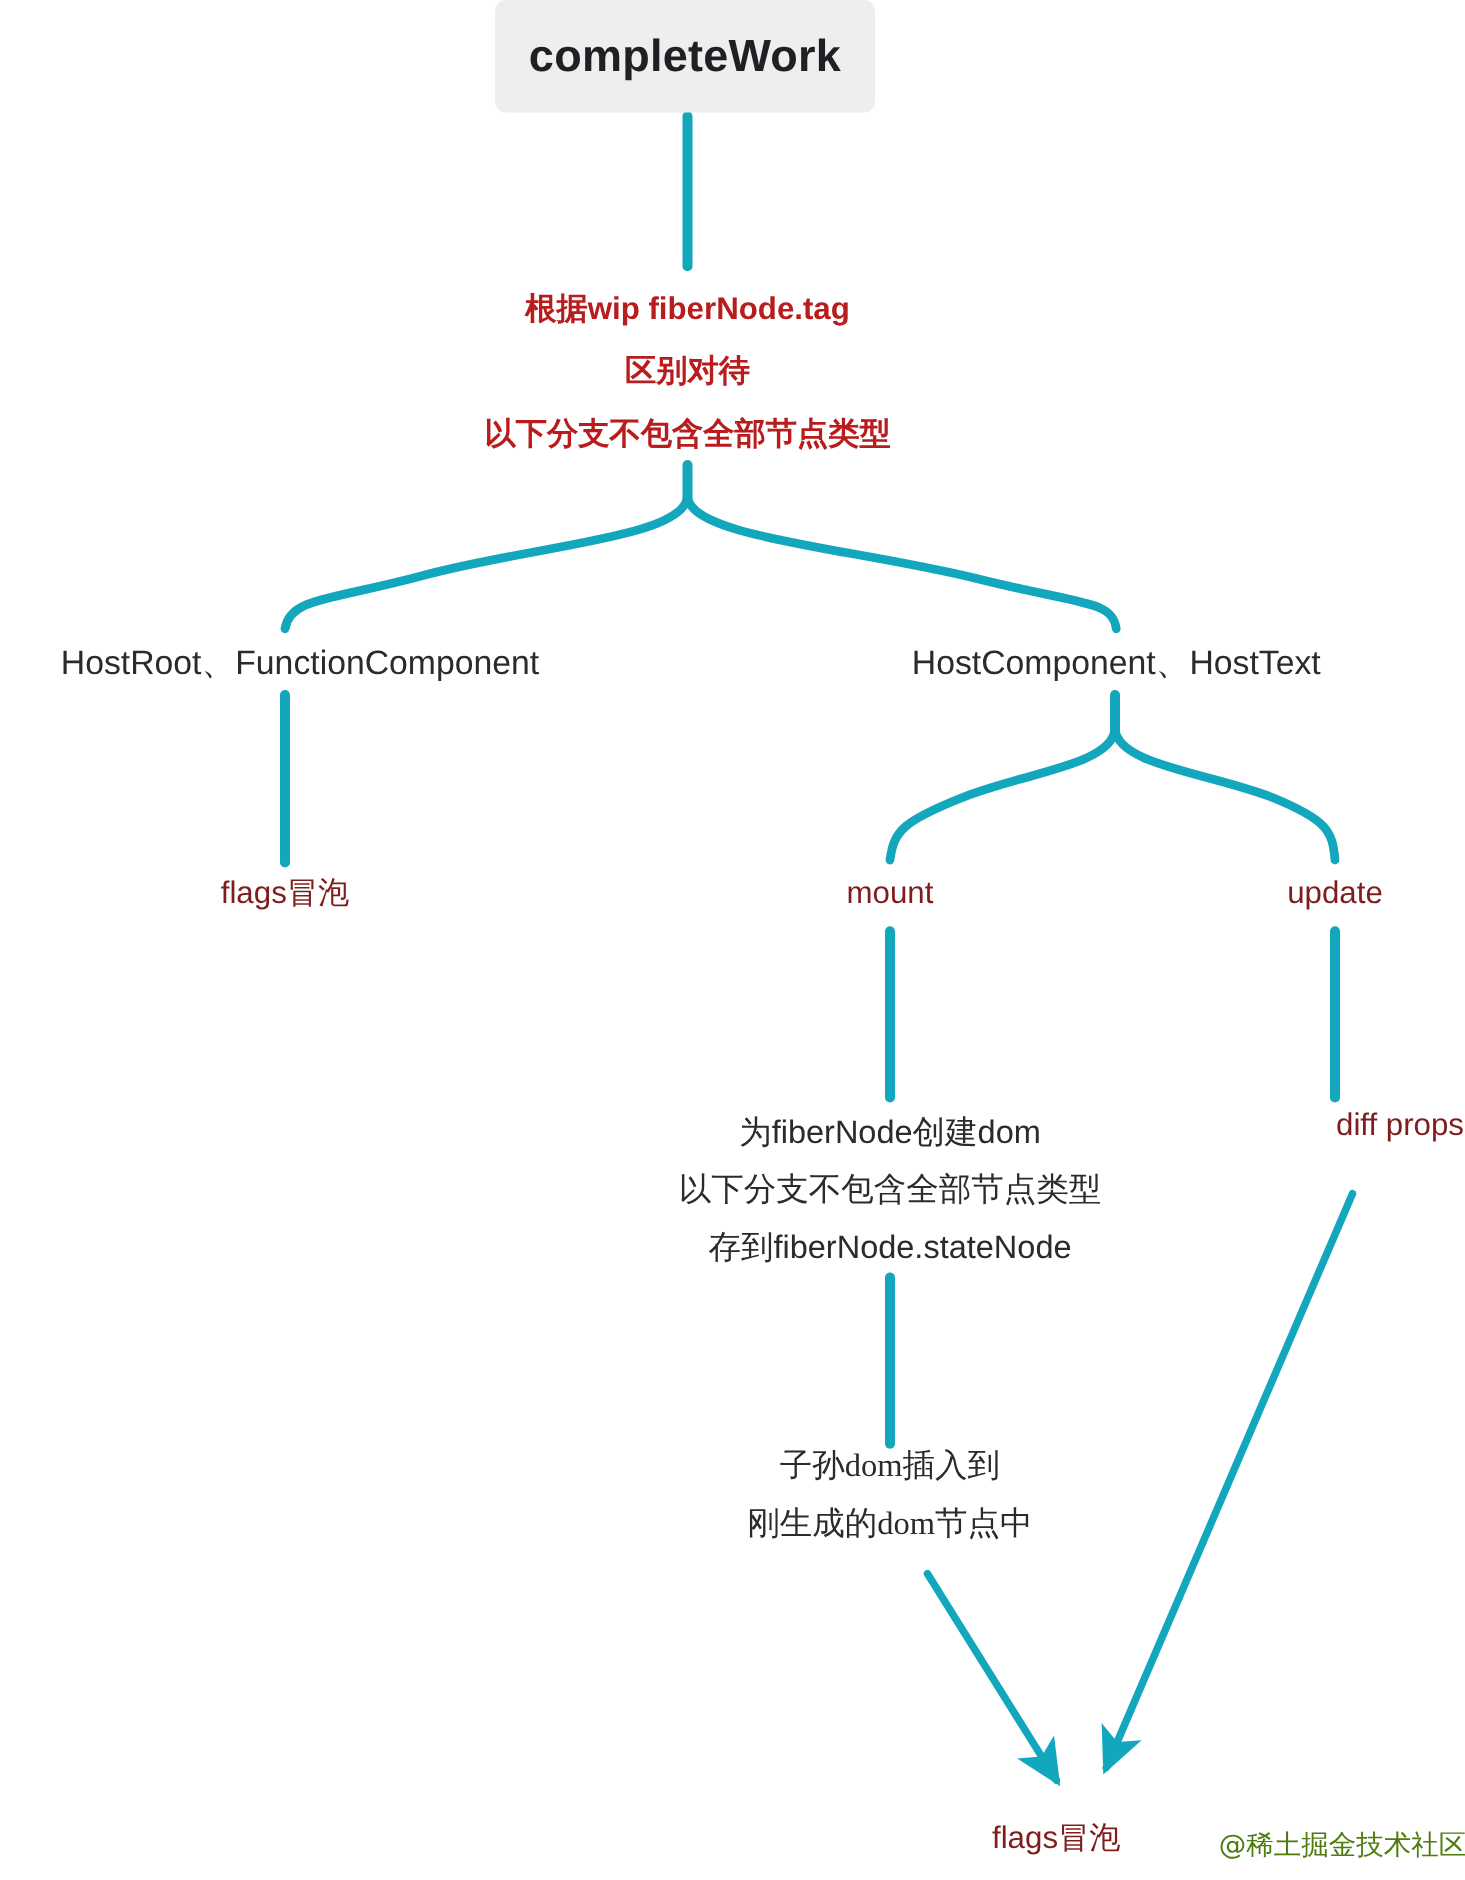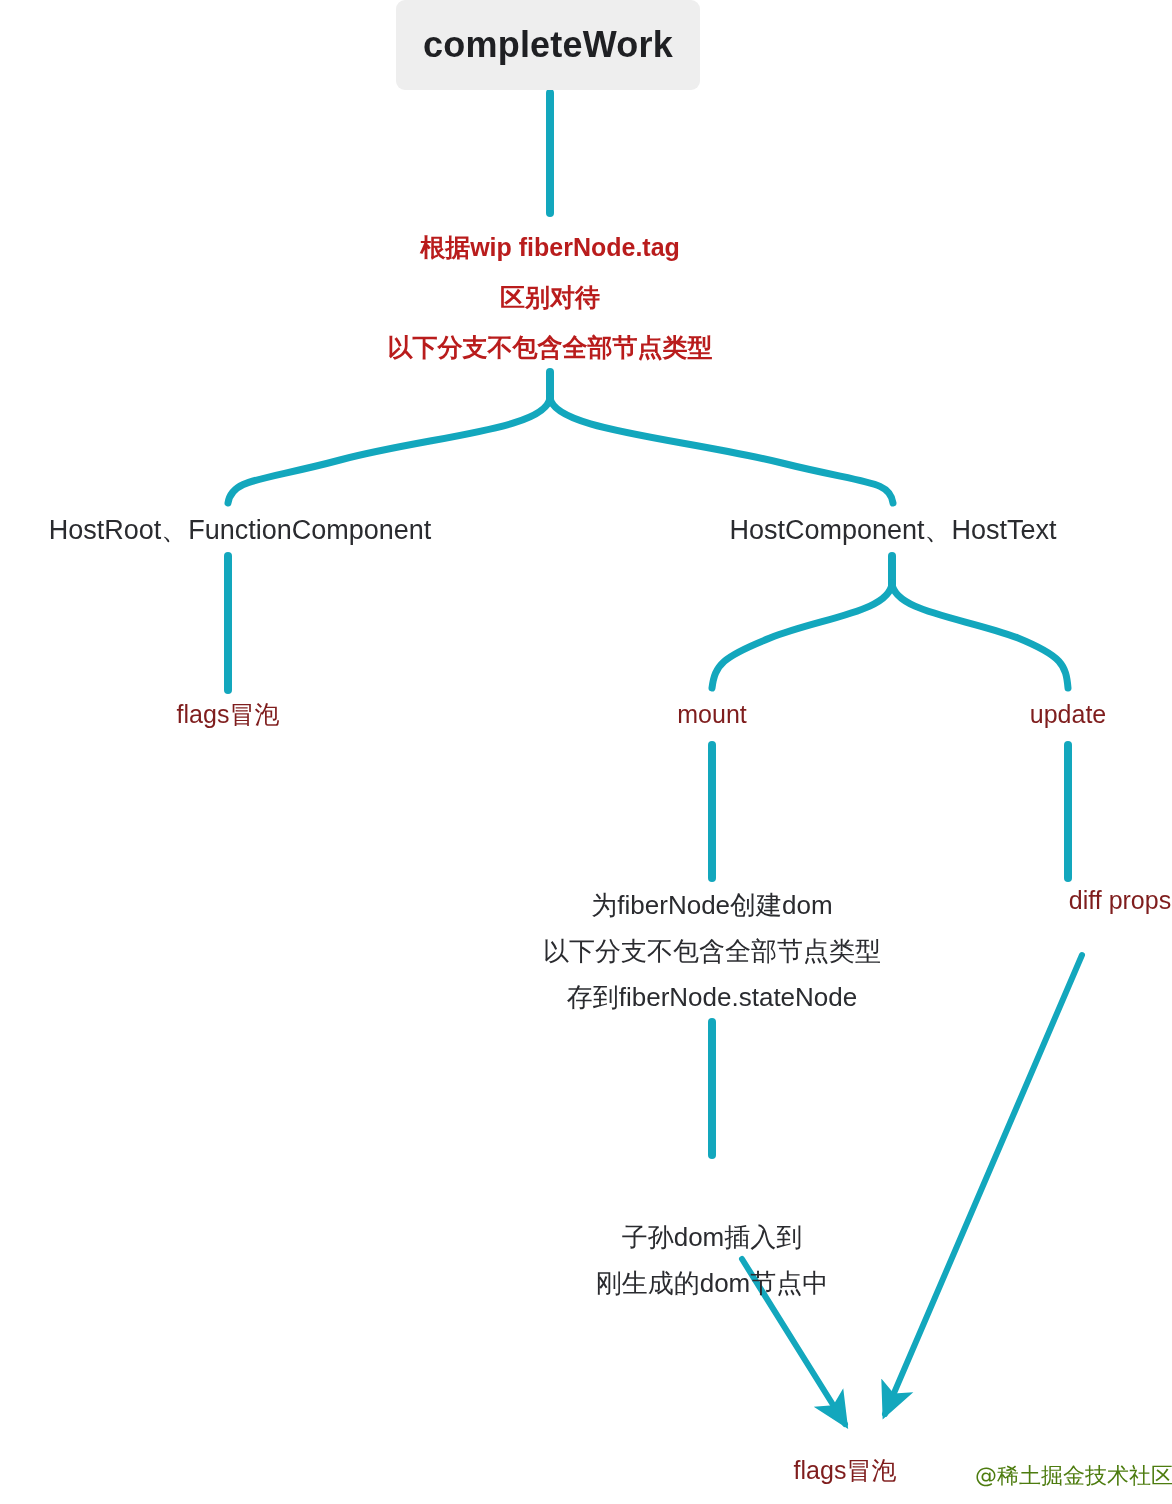--- a/index.html
+++ b/index.html
@@ -92,21 +92,21 @@
     white-space: nowrap;
     font-family: "DejaVu Sans", sans-serif;
   }
   .lbl-hostroot   { left: 0px;   top: 512px; width: 456px; padding-left: 12px; }
   .lbl-hostcomp   { left: 676px; top: 512px; width: 434px; }
   .lbl-flags-left { left: 128px; top: 698px; width: 200px; }
   .lbl-mount      { left: 612px; top: 698px; width: 200px; }
   .lbl-update     { left: 968px; top: 698px; width: 200px; }
   .lbl-mountdesc  { left: 462px; top: 882px; width: 500px; }
   .lbl-diffprops  { left: 1020px; top: 884px; width: 200px; }
-  .lbl-insertdesc { left: 552px; top: 1214px; width: 320px; }
+  .lbl-insertdesc { left: 552px; top: 1150px; width: 320px; font-family: Liberation Serif, serif; }
   .lbl-flags-bot  { left: 745px; top: 1454px; width: 200px; }
   .desc-root      { left: 300px; top: 222px; width: 500px; }
 </style>
 </head>
 <body>
 
 <div id="diagram-canvas">
 
   <svg class="connectors" viewBox="0 0 1172 1504">
     <defs>

